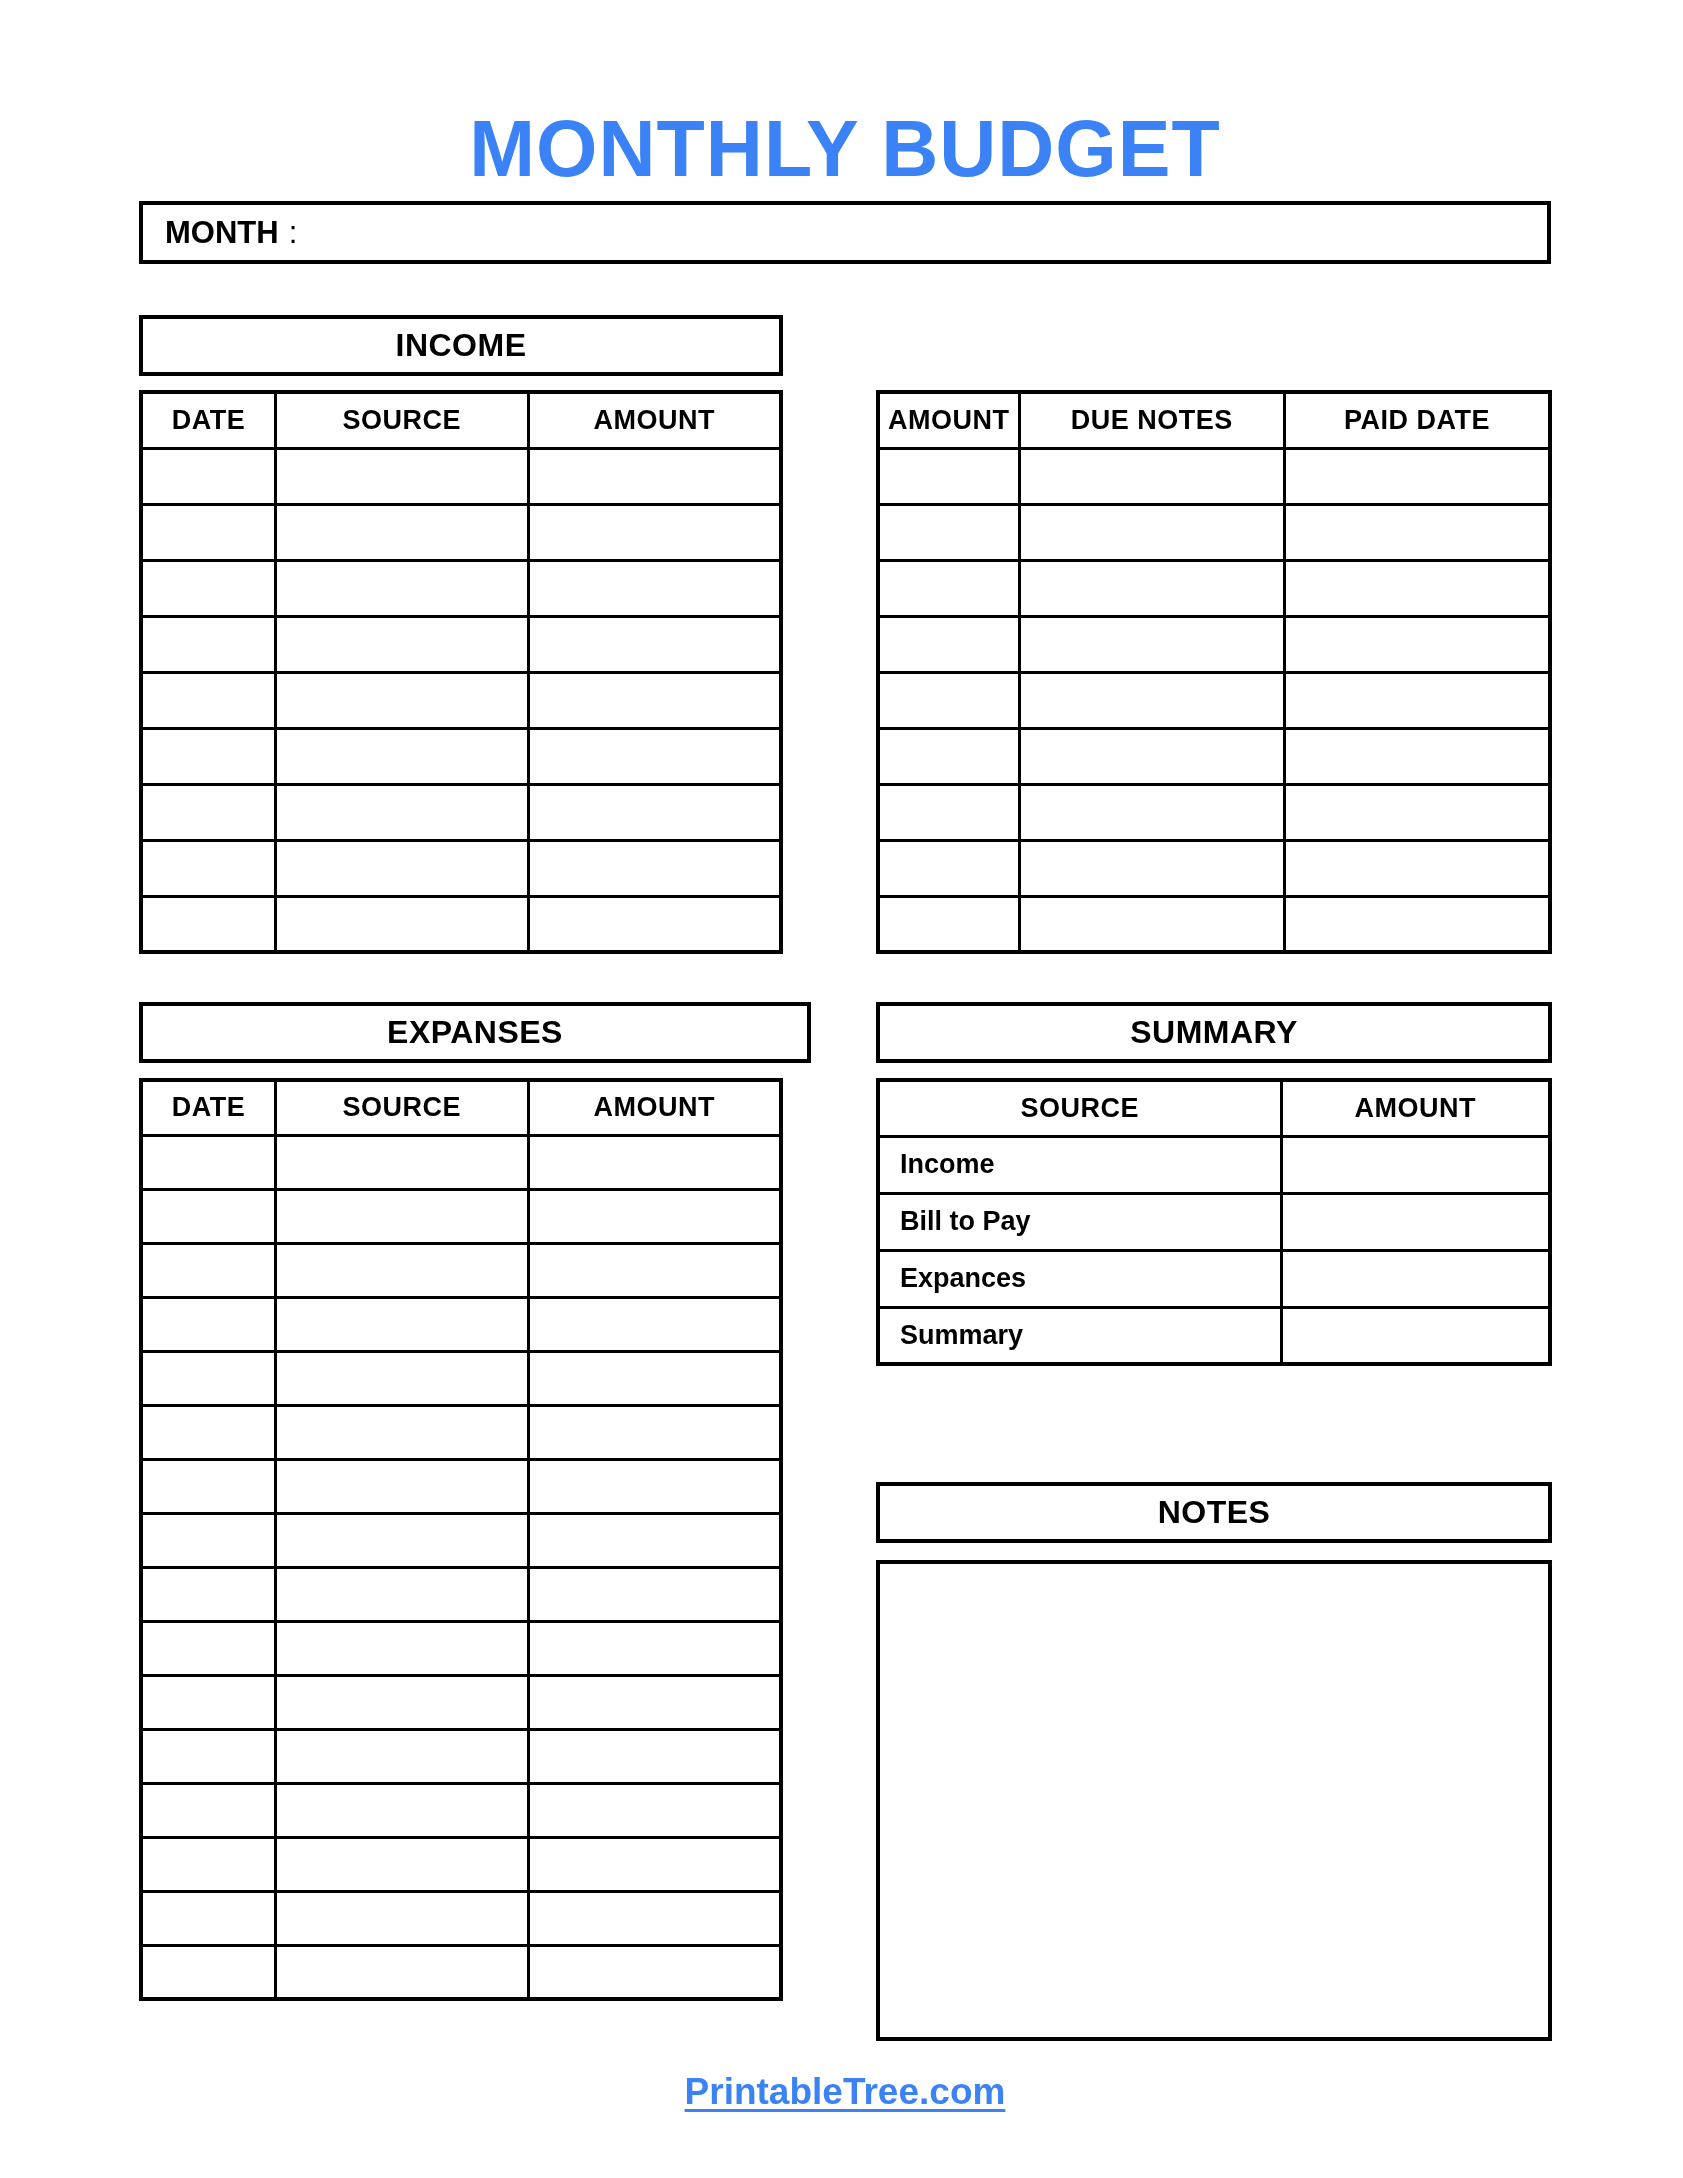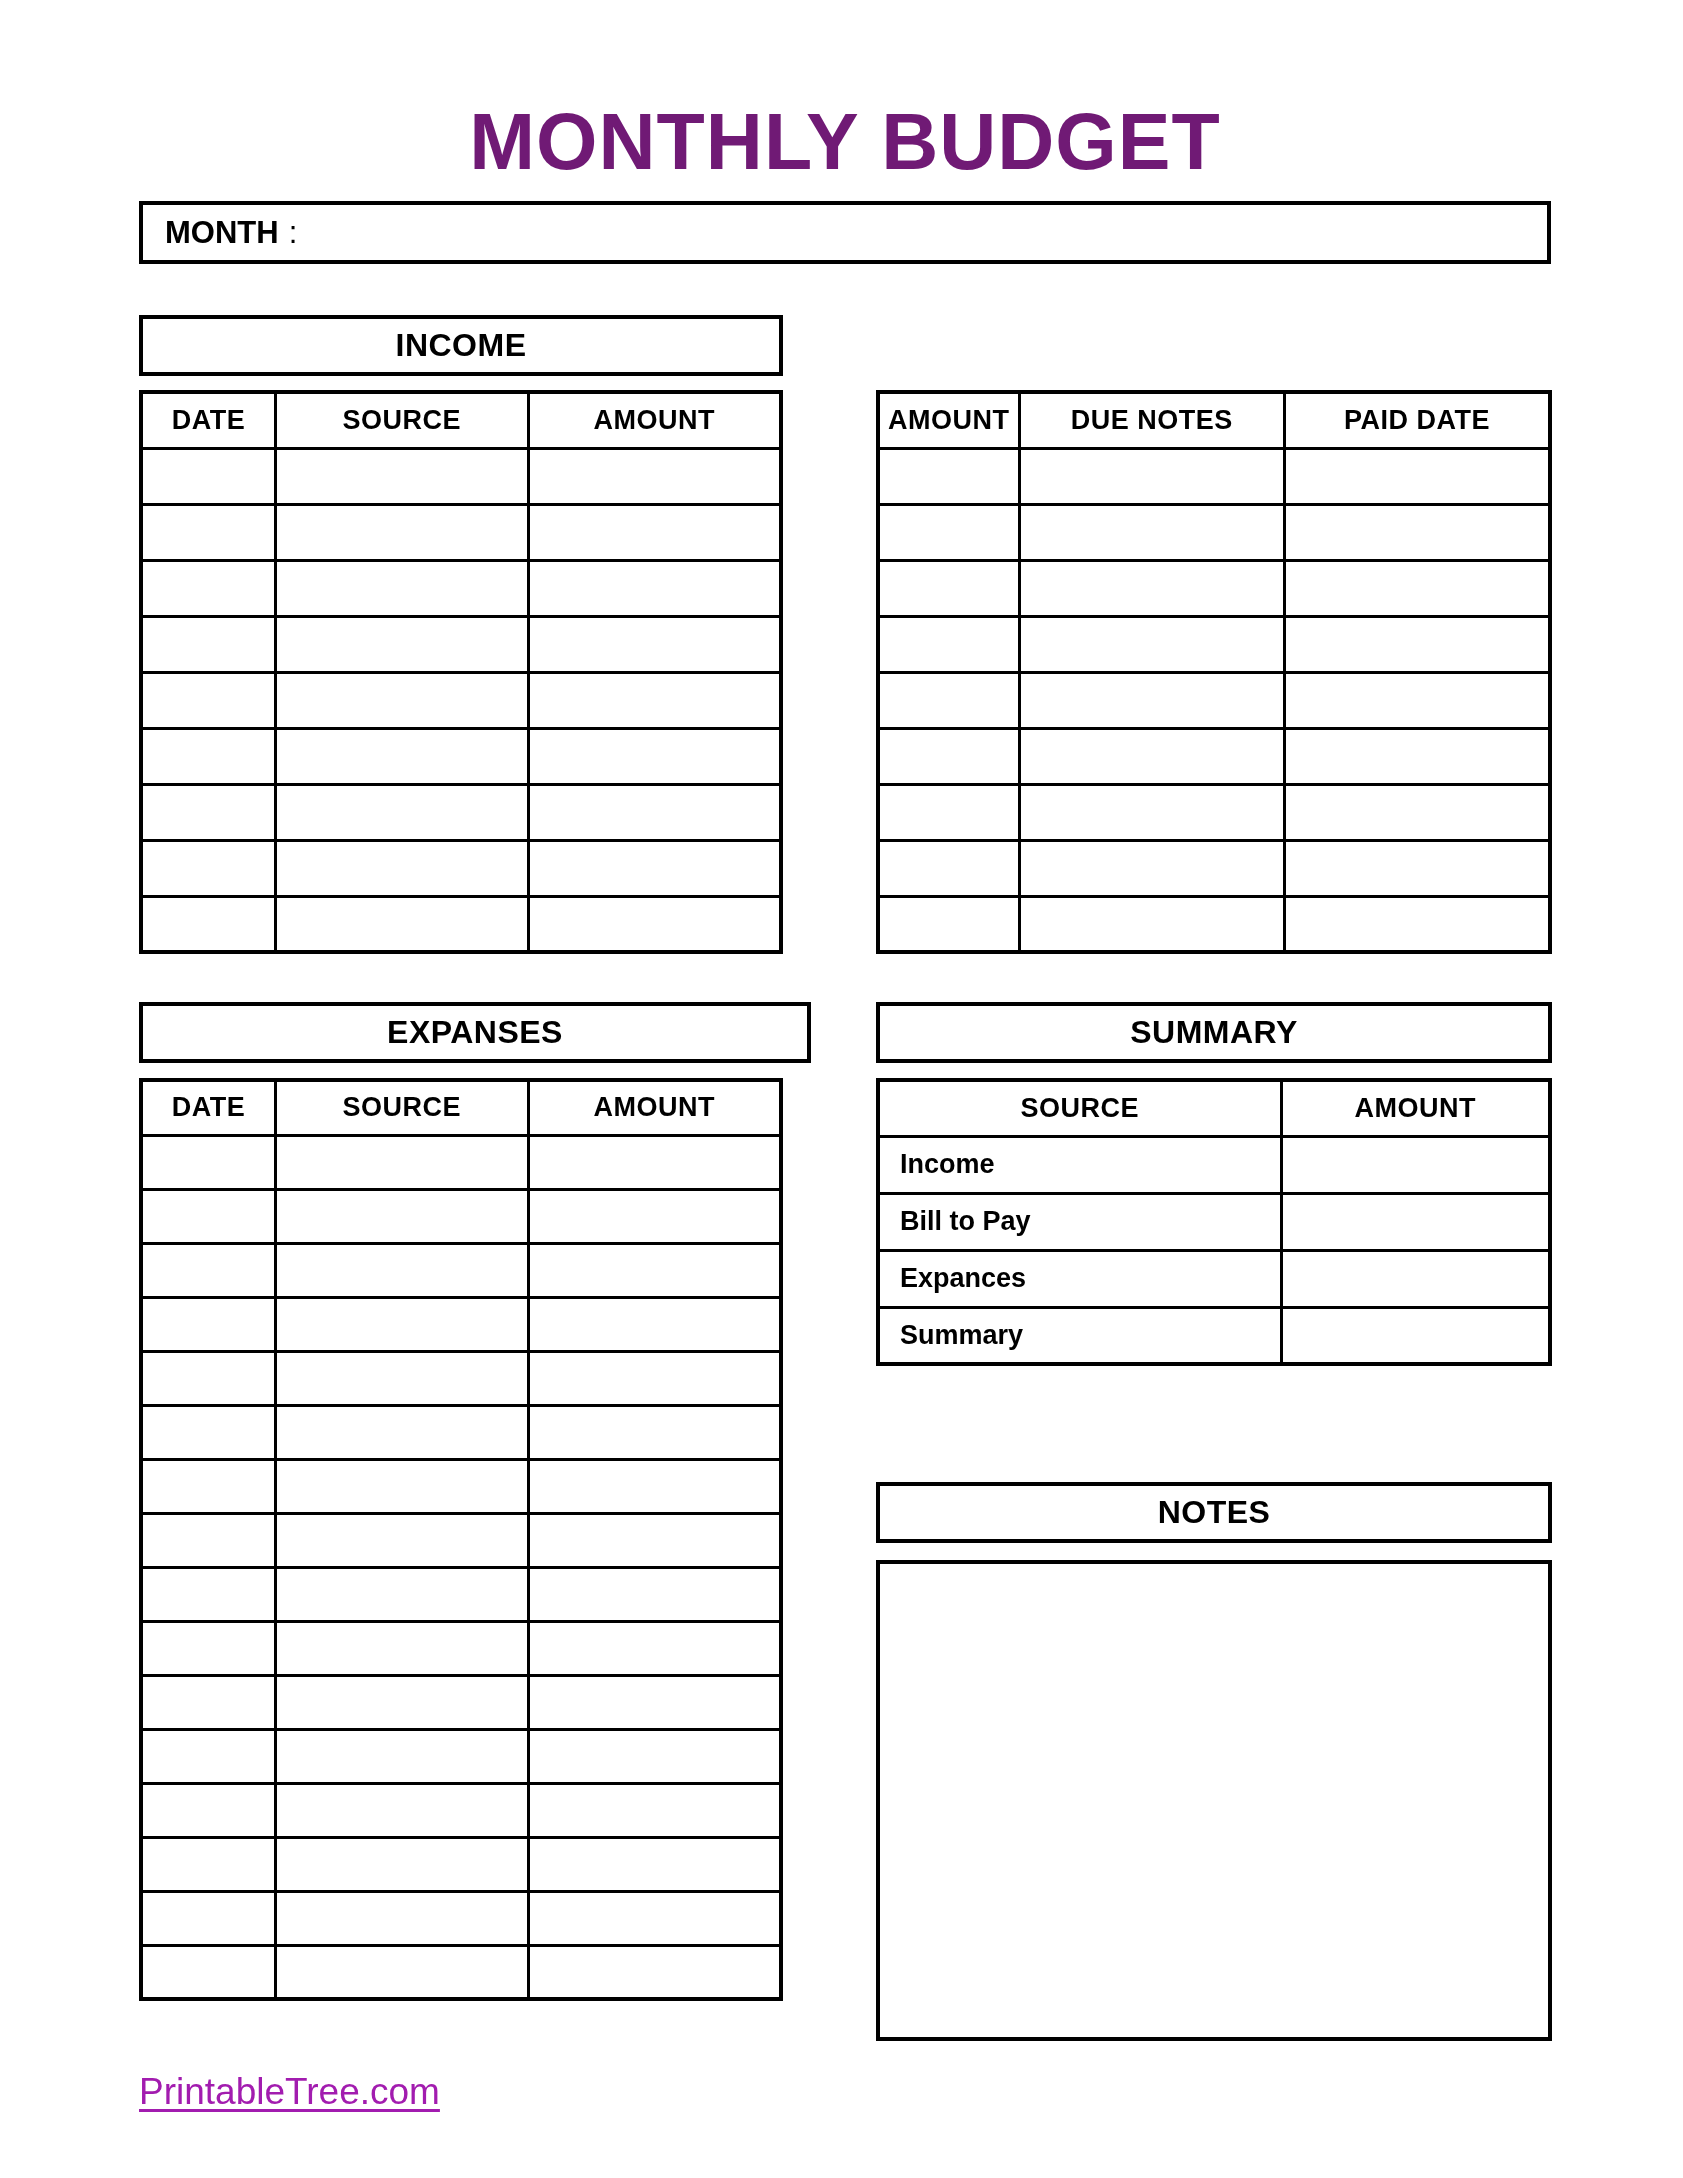--- a/index.html
+++ b/index.html
@@ -6,25 +6,25 @@
   html, body { background: #ffffff; }
   body {
     width: 1683px; height: 2178px;
     position: relative;
     font-family: "Liberation Sans", sans-serif;
     color: #000000;
   }
   .sheet { position: absolute; inset: 0; background: #ffffff; }
 
   .page-title {
-    position: absolute; left: 139px; top: 100px; width: 1412px;
+    position: absolute; left: 139px; top: 107px; width: 1412px;
     text-align: center;
     font-size: 79px; font-weight: 700; letter-spacing: 1px;
     line-height: 83px;
-    color: #701a75;
+    color: #3b82f6;
     white-space: nowrap;
   }
 
   .month-box {
     position: absolute; left: 139px; top: 201px; width: 1412px; height: 63px;
     border: 4px solid #000000;
     display: flex; align-items: center;
     padding-left: 22px;
   }
   .month-label { font-size: 31px; font-weight: 700; }
@@ -74,25 +74,25 @@
   .tbl-summary tr.total-row td.label-cell { text-align: center; padding-left: 0; }
 
   .notes-box {
     position: absolute; left: 876px; top: 1560px; width: 676px; height: 481px;
     border: 4px solid #000000;
     background: #ffffff;
   }
 
   .footer-link {
     position: absolute; top: 2071px; left: 139px; width: 1412px;
-    text-align: left;
-    font-size: 37px; font-weight: 400;
+    text-align: center;
+    font-size: 37px; font-weight: 700;
     text-decoration: underline;
     text-underline-offset: 5px;
-    color: #a21caf;
+    color: #3b82f6;
     white-space: nowrap;
   }
 </style>
 </head>
 <body>
 
 <div class="sheet">
 
   <div class="page-title">MONTHLY BUDGET</div>
 

